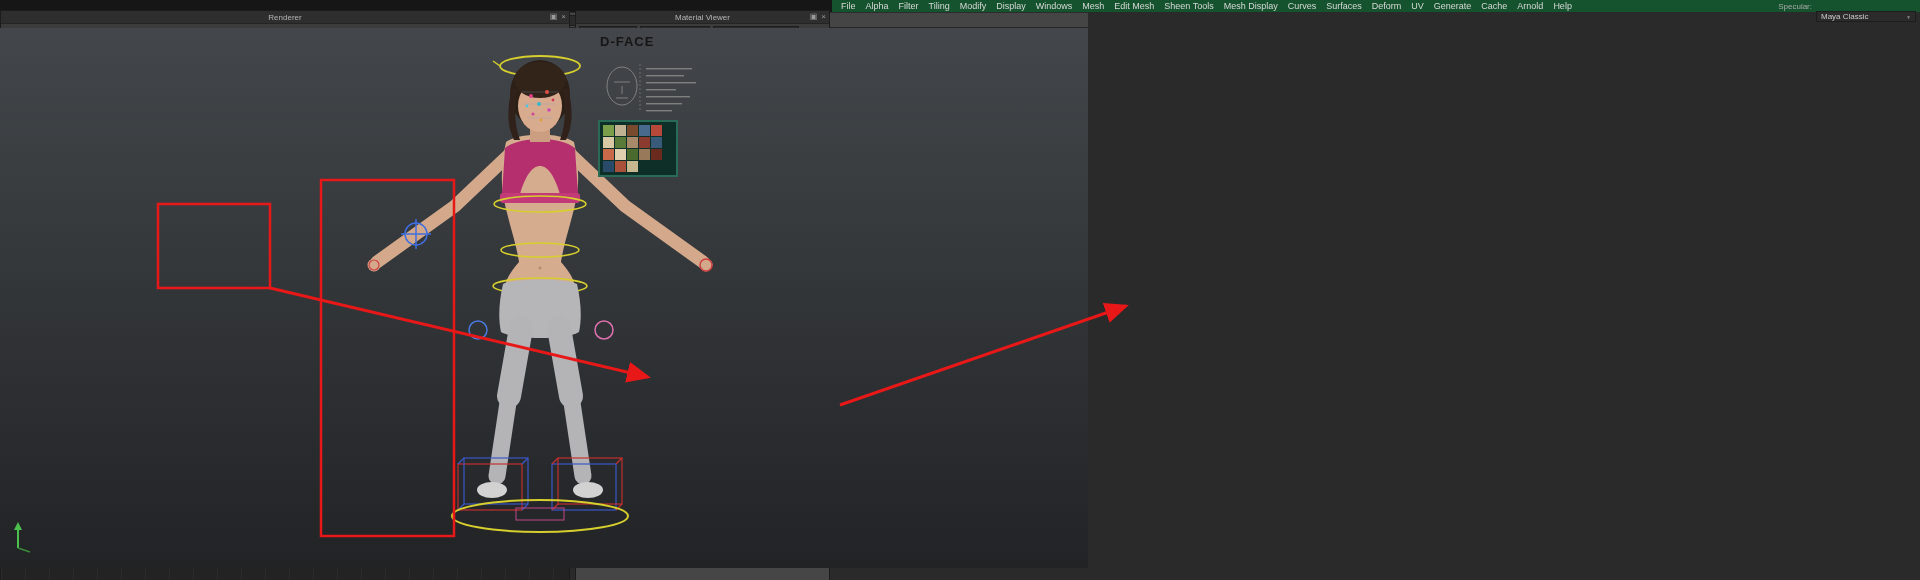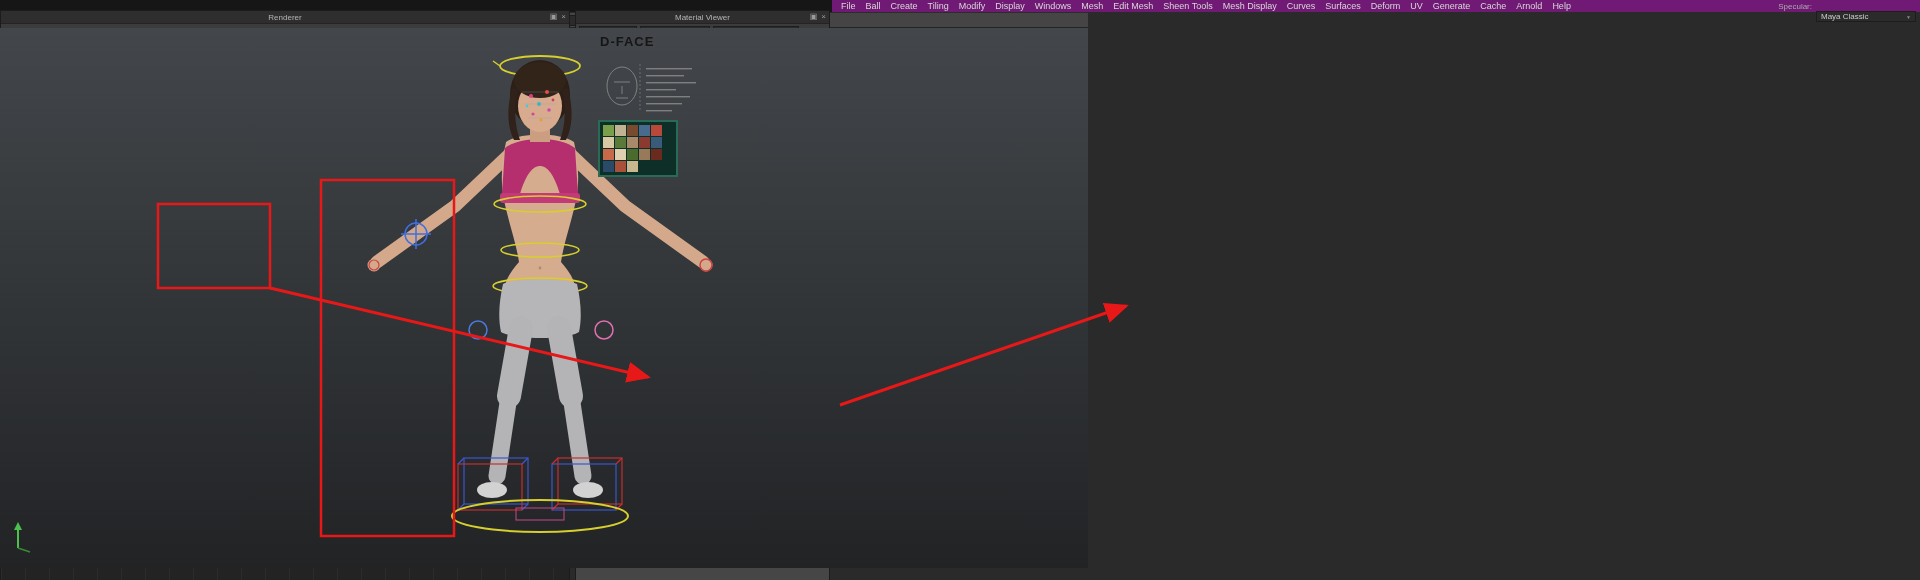--- a/index.html
+++ b/index.html
@@ -1,20 +1,20 @@
 <!DOCTYPE html>
 <html><head>
 <meta charset="utf-8">
 <style>
   * { margin:0; padding:0; box-sizing:border-box; }
   body { background:#111; font-family:"Liberation Sans", sans-serif; }
   #root { position:relative; width:1920px; height:580px; background:#2a2a2a; overflow:hidden; font-family:"Liberation Sans", sans-serif; }
 
   
-  .menubar { position:absolute; left:0; top:0; width:1920px; height:12px; background:#701a75;padding-left:20px; }
+  .menubar { position:absolute; left:0; top:0; width:1920px; height:12px; background:#14532d;padding-left:20px; }
   .win-chrome { position:absolute; left:0; top:0; width:832px; height:12px; background:#161616; }
   .menu-items { position:absolute; left:836px; top:0; height:12px; display:flex; align-items:center; }
   .mitem { font-size:9px; color:#d8d8d8; padding:0 5px; cursor:default; }
   .workspace { position:absolute; right:4px; top:0; height:12px; display:flex; align-items:center; gap:4px; }
   .ws-label { font-size:8px; color:#aaa; }
   .dd { background:#2b2b2b; border:1px solid #1d1d1d; height:11px; display:flex; align-items:center; padding:0 4px; font-size:8px; color:#ccc; gap:4px; }
   .dd::after { content:"▼"; font-size:5px; color:#888; margin-left:auto; }
   .dd.ws { width:100px;margin-top:21px; }
 
   
@@ -132,22 +132,22 @@
 </style>
 </head>
 <body>
 
 <div id="root">
 
   <div class="menubar">
     <div class="win-chrome"></div>
     <div class="menu-items">
         <span class="mitem">File</span>
-        <span class="mitem">Ball</span>
-        <span class="mitem">Create</span>
+        <span class="mitem">Alpha</span>
+        <span class="mitem">Filter</span>
         <span class="mitem">Tiling</span>
         <span class="mitem">Modify</span>
         <span class="mitem">Display</span>
         <span class="mitem">Windows</span>
         <span class="mitem">Mesh</span>
         <span class="mitem">Edit Mesh</span>
         <span class="mitem">Sheen Tools</span>
         <span class="mitem">Mesh Display</span>
         <span class="mitem">Curves</span>
         <span class="mitem">Surfaces</span>

